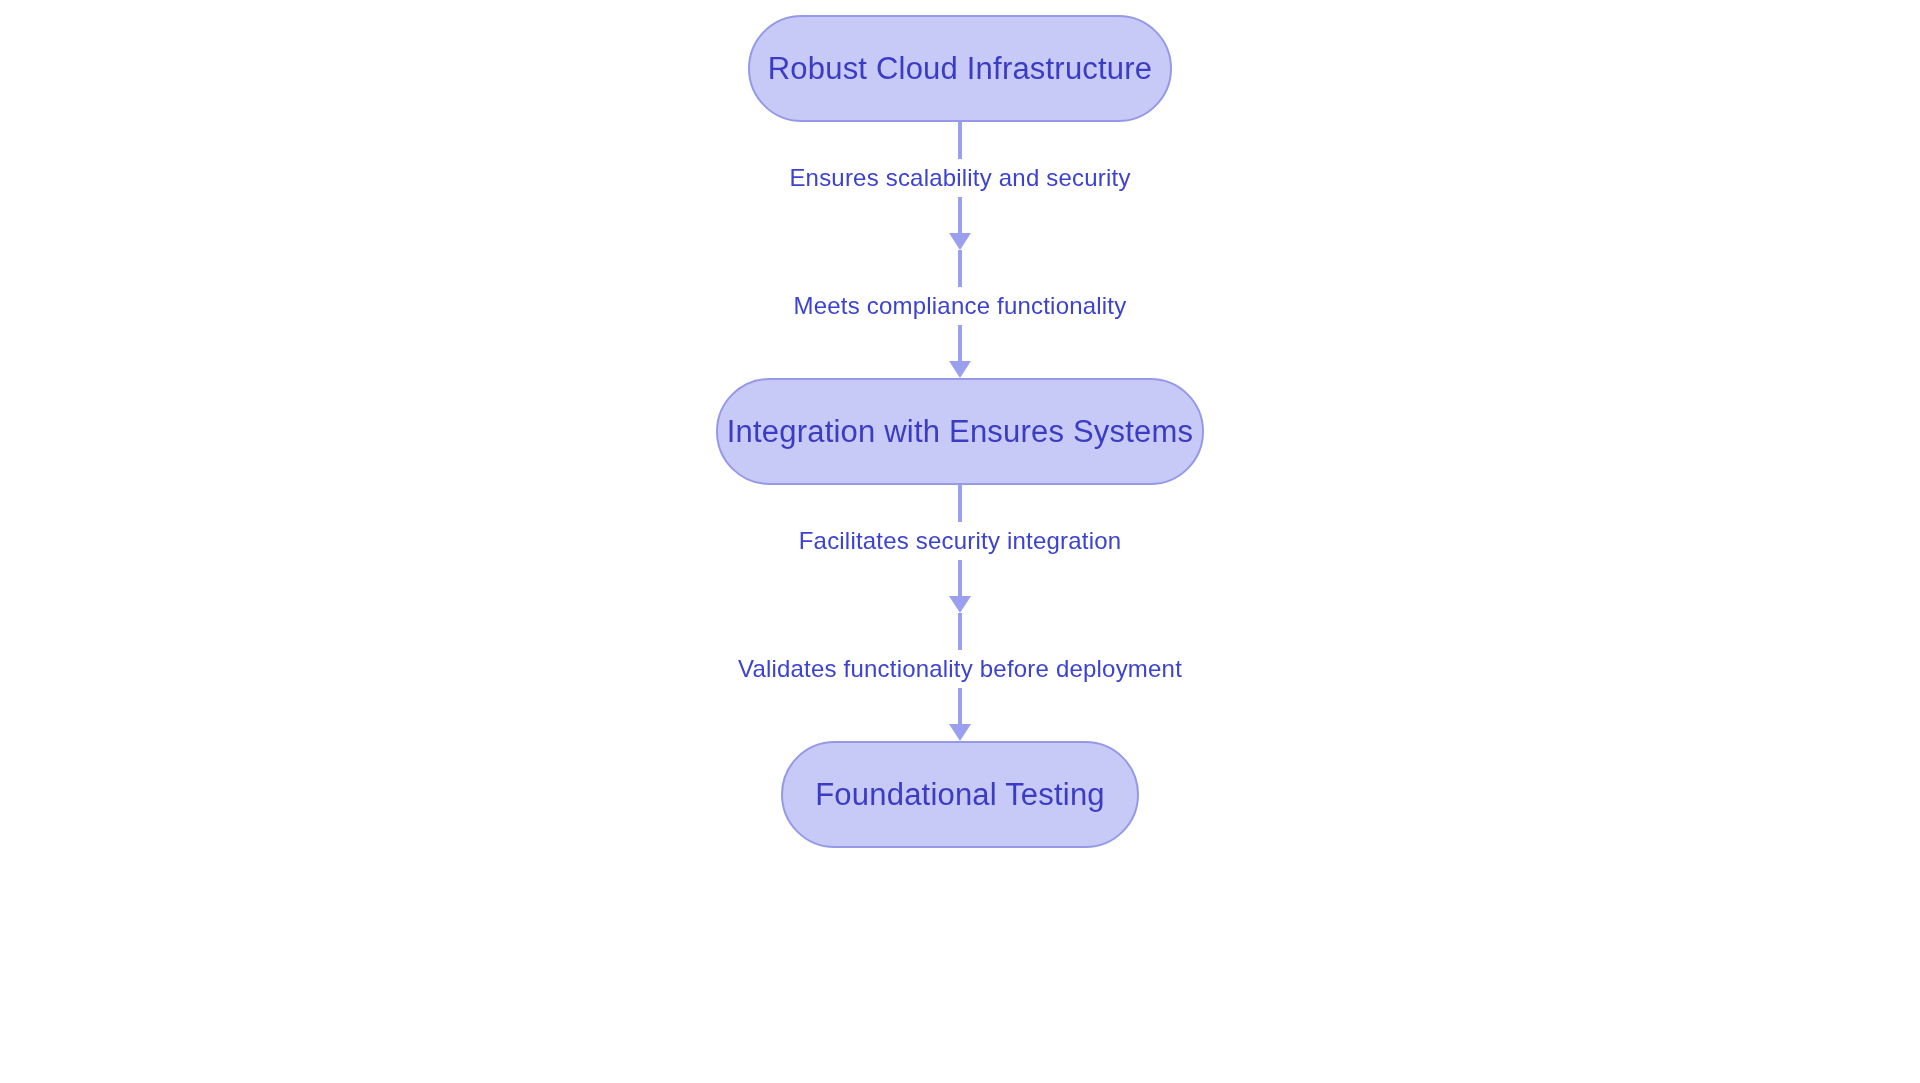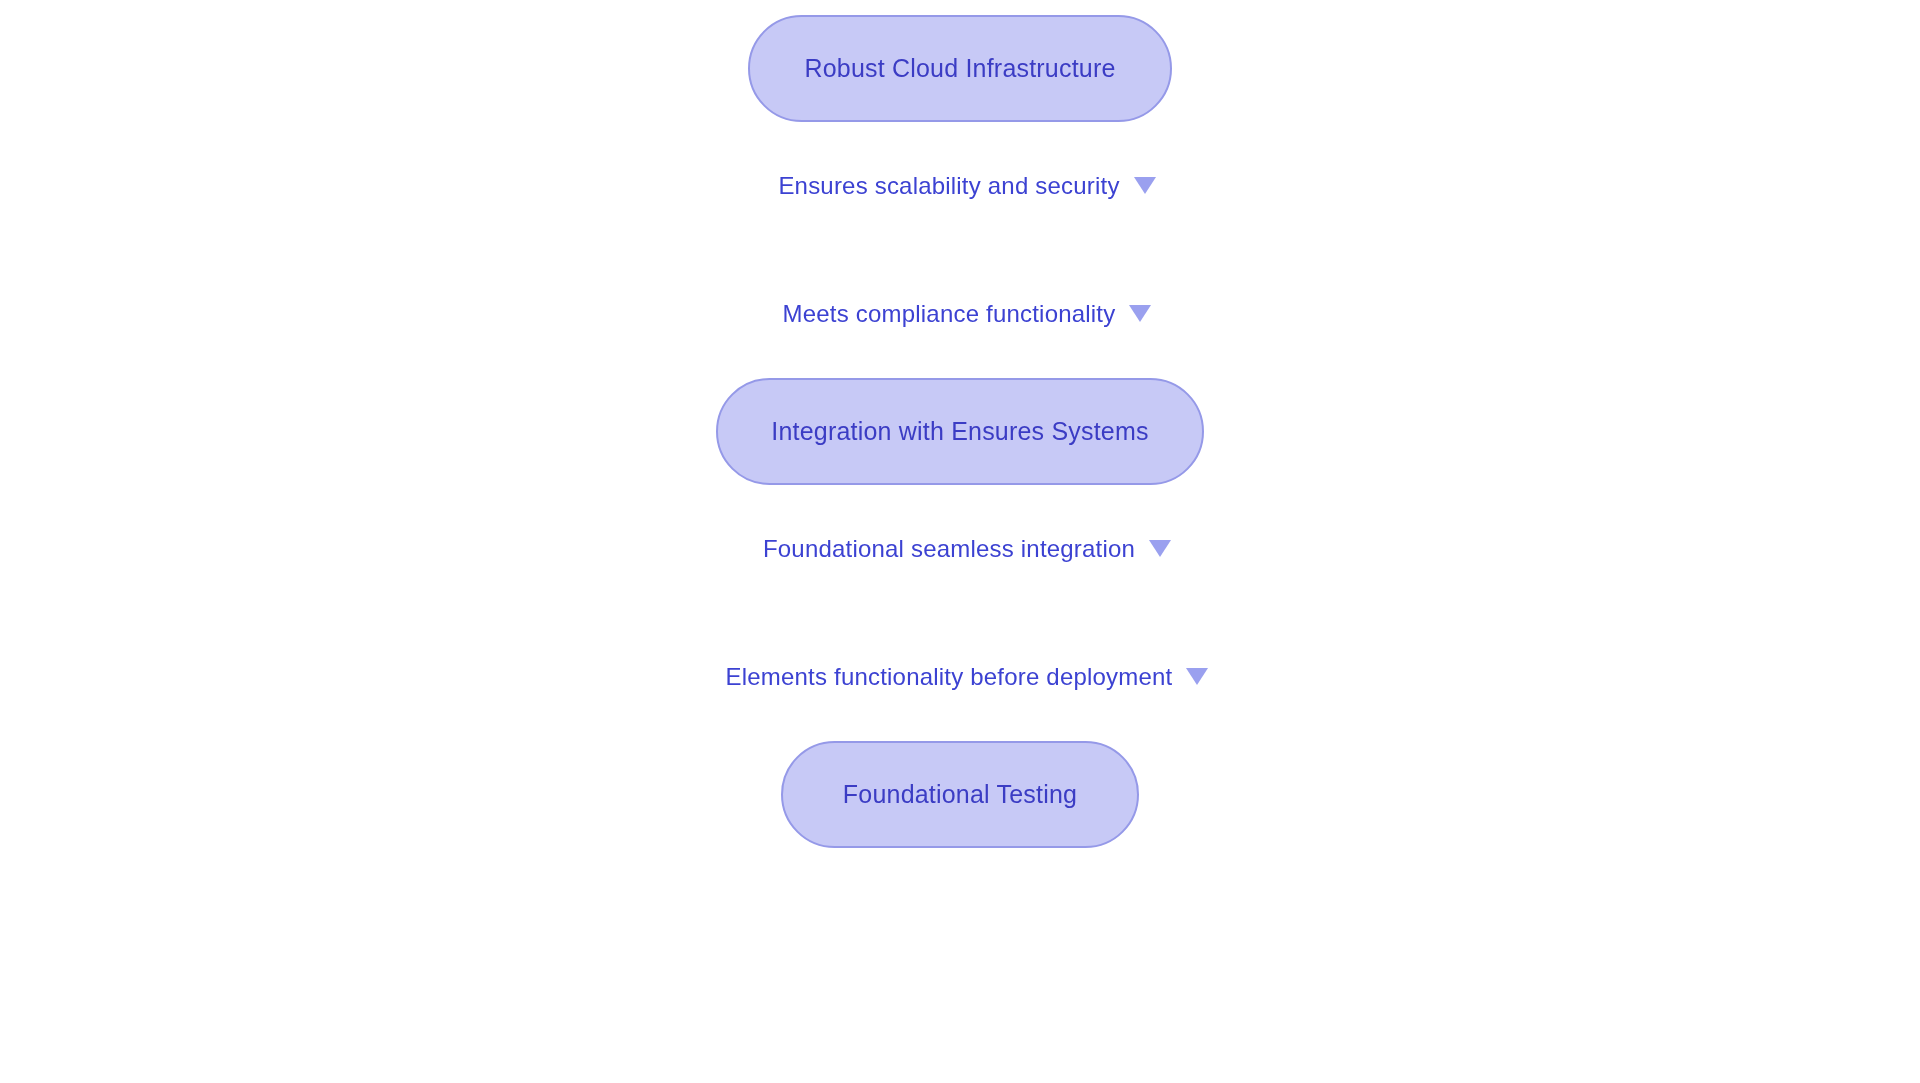--- a/index.html
+++ b/index.html
@@ -34,30 +34,30 @@
     flex: 0 0 auto;
     height: 107px;
     border-radius: 54px;
     background: var(--node-fill);
     border: 2px solid var(--node-border);
     color: var(--node-text);
     display: flex;
     align-items: center;
     justify-content: center;
     text-align: center;
-    font-size: 25px;
+    font-size: 31px;
     letter-spacing: 0.2px;
     line-height: 1;
     white-space: nowrap;
   }
   .connector {
     flex: 0 0 auto;
     height: 128px;
     display: flex;
-    flex-direction: row;
+    flex-direction: column;
     align-items: center;
     justify-content: center;
   }
   .edge-line {
     width: 4px;
     flex: 1 1 auto;
     background: var(--arrow);
   }
   .edge-label {
     flex: 0 0 auto;
@@ -97,28 +97,28 @@
     <div class="edge-line"></div>
     <div class="edge-label">Meets compliance functionality</div>
     <div class="edge-line"></div>
     <div class="arrowhead"></div>
   </div>
 
   <div class="node" style="width:488px">Integration with Ensures Systems</div>
 
   <div class="connector">
     <div class="edge-line"></div>
-    <div class="edge-label">Foundational seamless integration</div>
+    <div class="edge-label">Facilitates security integration</div>
     <div class="edge-line"></div>
     <div class="arrowhead"></div>
   </div>
 
 
   <div class="connector">
     <div class="edge-line"></div>
-    <div class="edge-label">Elements functionality before deployment</div>
+    <div class="edge-label">Validates functionality before deployment</div>
     <div class="edge-line"></div>
     <div class="arrowhead"></div>
   </div>
 
   <div class="node" style="width:358px">Foundational Testing</div>
 
 </div>
 
 </body></html>

